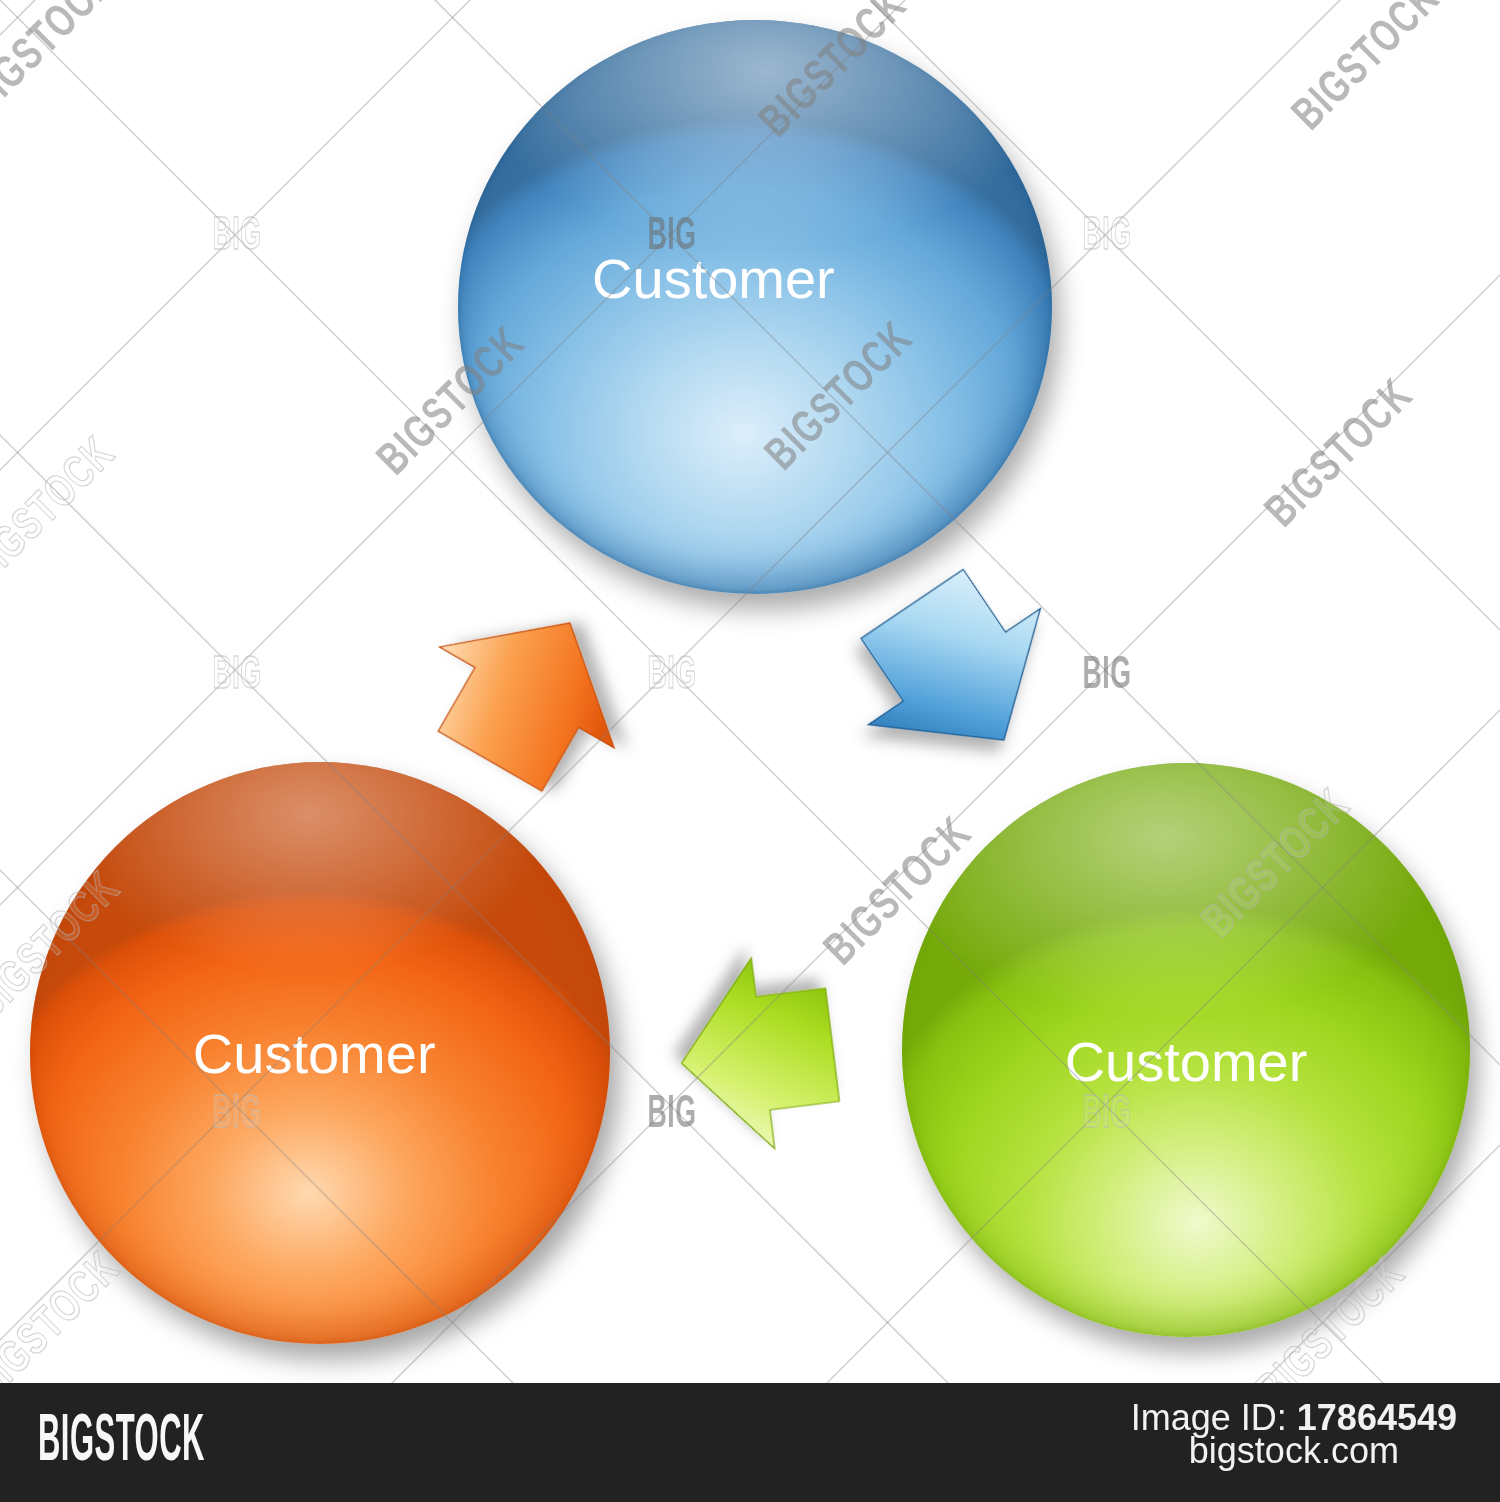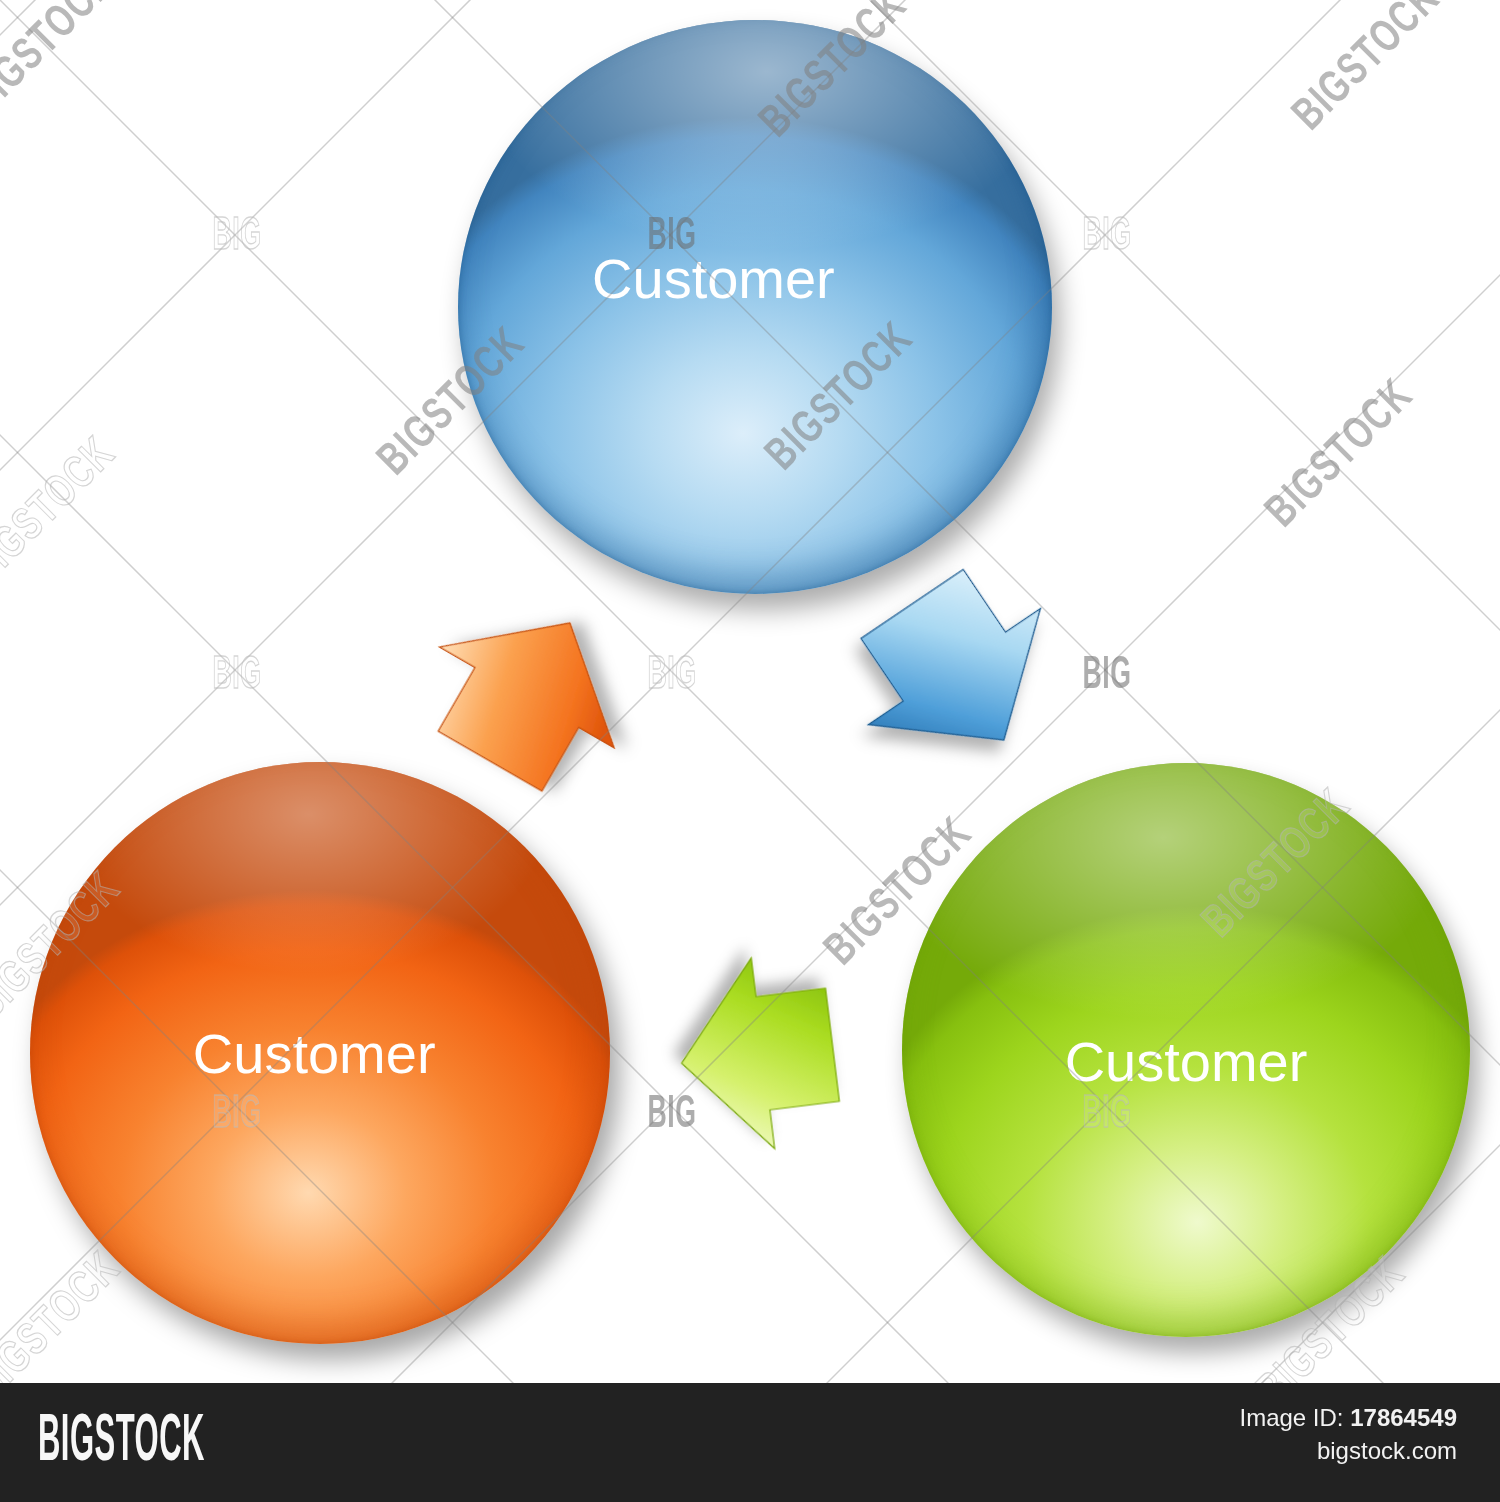--- a/index.html
+++ b/index.html
@@ -62,22 +62,22 @@
   .wm-big-outline{color:rgba(255,255,255,0.10);-webkit-text-stroke:1.3px rgba(185,185,185,0.6);}
 
   
   .footer{position:absolute;left:0;top:1383px;width:1500px;height:119px;z-index:6;}
   .footer-logo{
     position:absolute;left:38px;top:21px;color:#f7f7f7;font-weight:700;
     font-size:66px;line-height:66px;letter-spacing:1px;
     transform:scaleX(0.47);transform-origin:left top;white-space:nowrap;
   }
   .footer-right{
-    position:absolute;right:43px;top:18px;text-align:right;color:#f2f2f2;
-    font-size:24px;line-height:33px;font-weight:400;white-space:nowrap;
+    position:absolute;right:43px;top:18px;text-align:center;color:#f2f2f2;
+    font-size:36px;line-height:33px;font-weight:400;white-space:nowrap;
   }
   .footer-right .idnum{font-weight:700;}
 </style>
 </head>
 <body>
 
 <div class="canvas">
 
   <div class="balls-layer">
     <div class="ball ball-blue">

